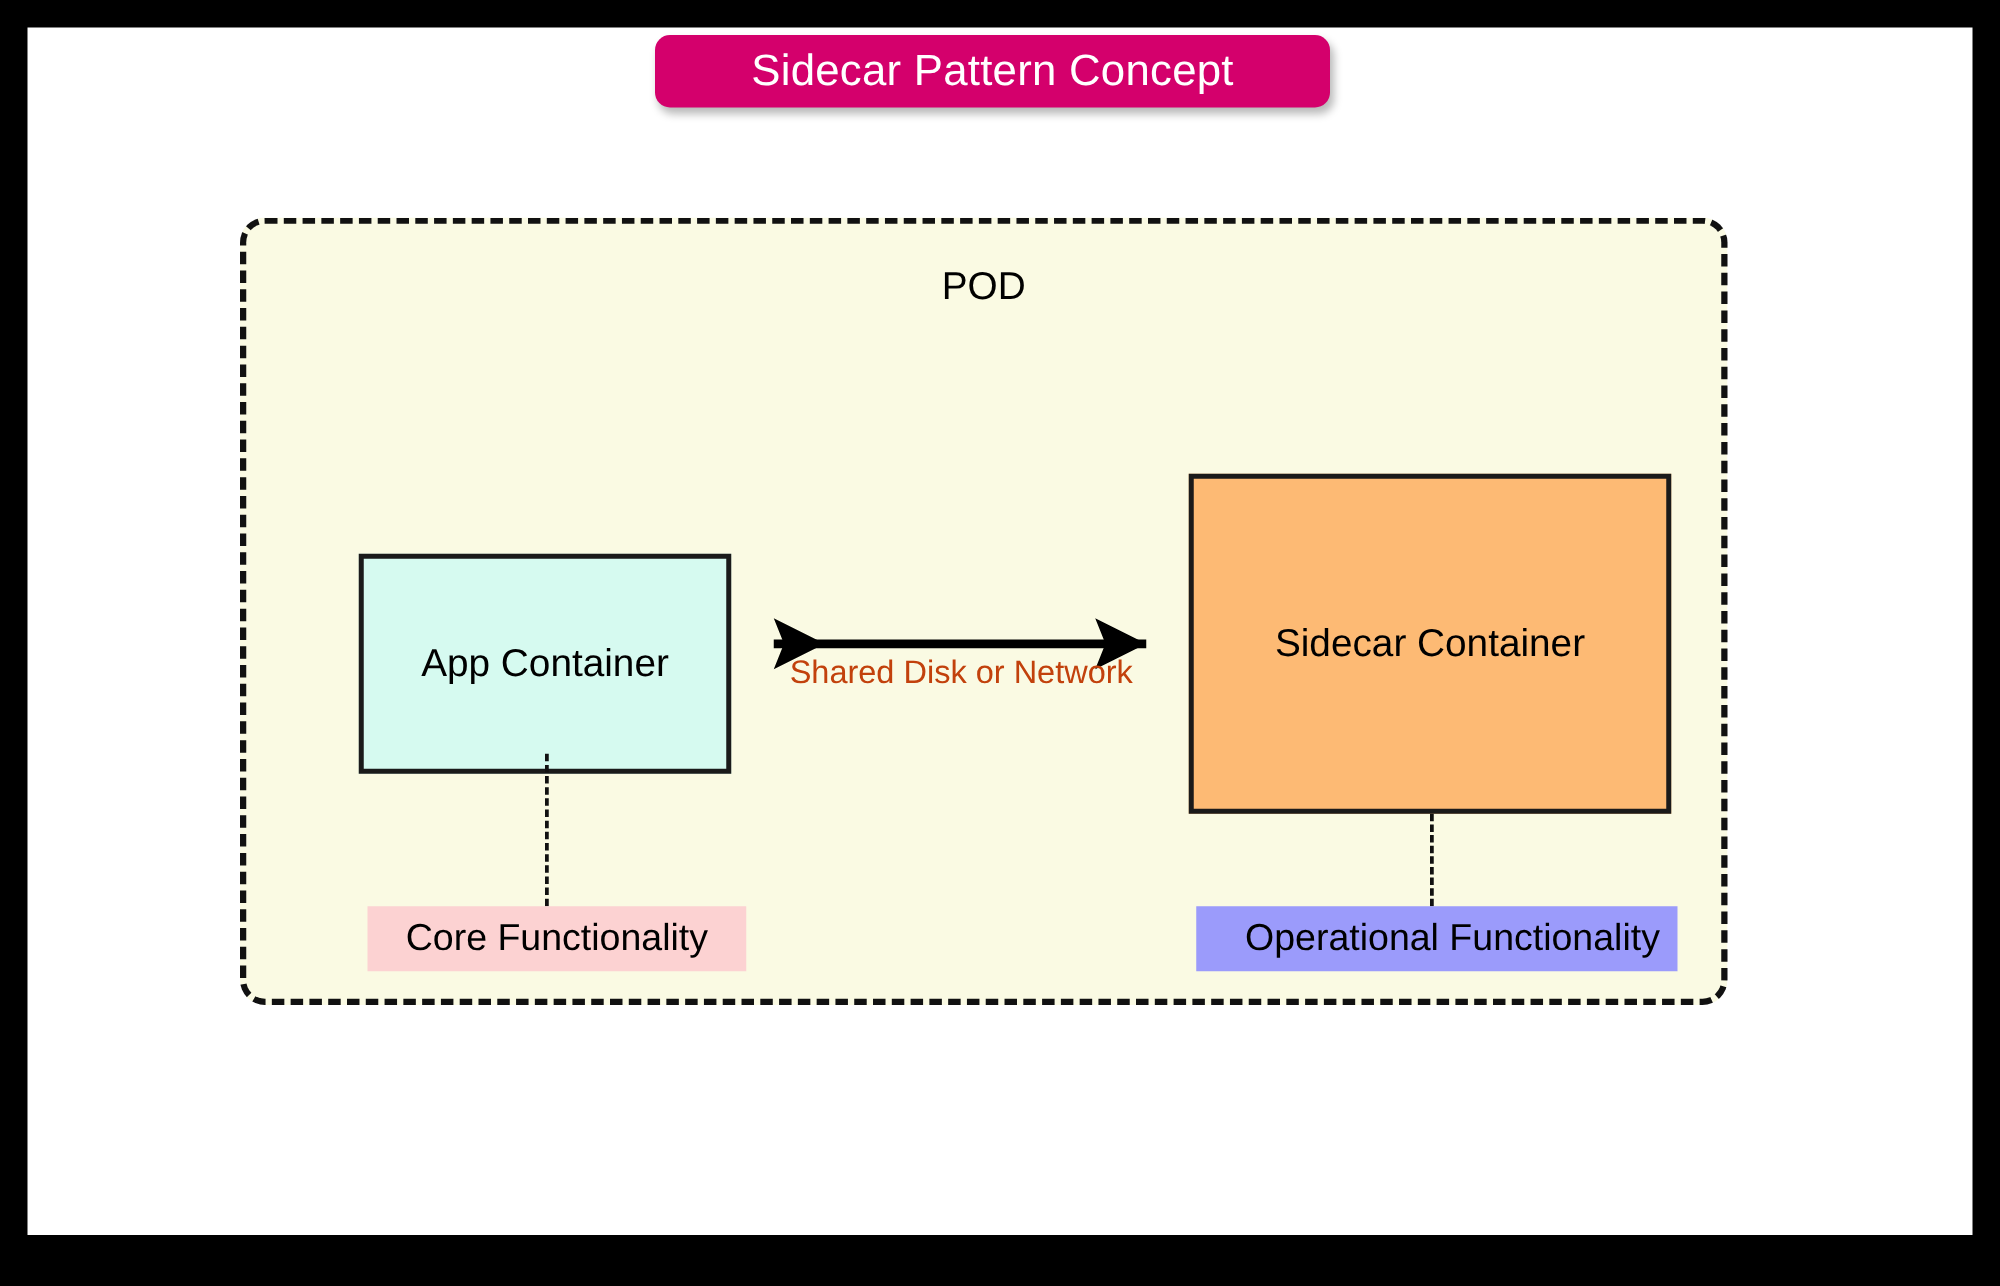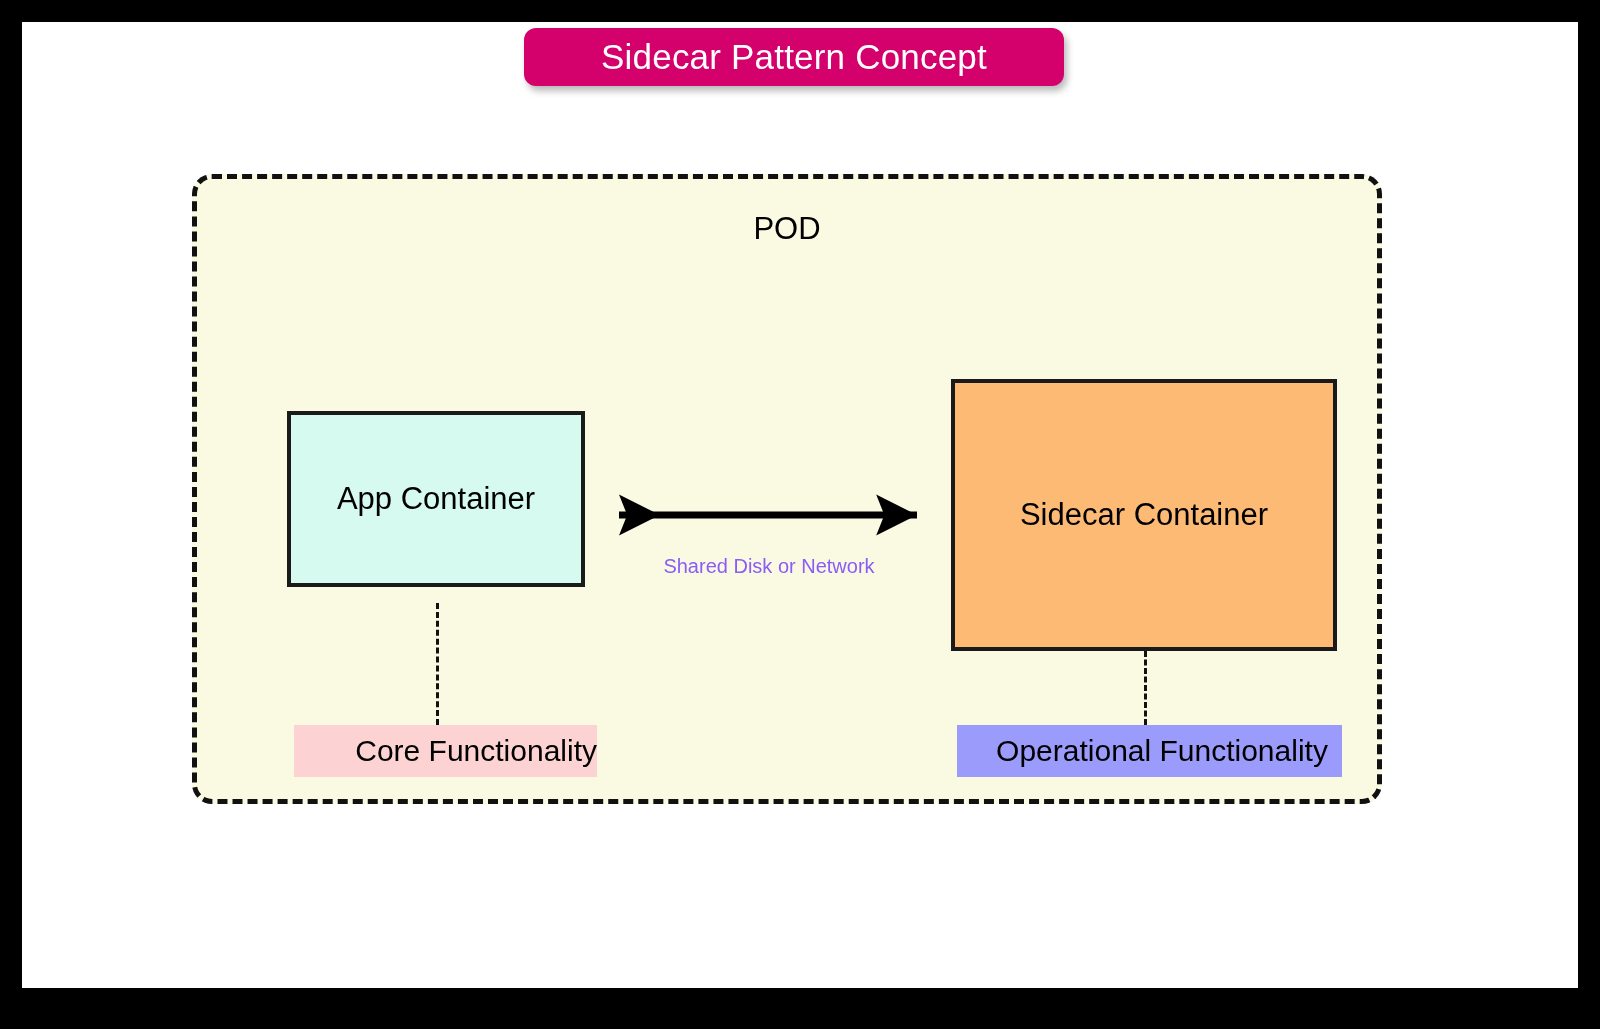--- a/index.html
+++ b/index.html
@@ -80,21 +80,21 @@
     box-sizing: border-box;
     display: flex;
     align-items: center;
     justify-content: center;
     color: #000000;
     font-size: 31px;
     white-space: nowrap;
   }
   #app-container {
     left: 90px;
-    top: 232px;
+    top: 264px;
     width: 298px;
     height: 176px;
     background: #D6FAF0;
   }
   #sidecar-container {
     left: 754px;
     top: 200px;
     width: 386px;
     height: 272px;
     background: #fdba74;
@@ -110,21 +110,20 @@
     font-size: 30px;
     white-space: nowrap;
     box-sizing: border-box;
   }
   #core-functionality {
     left: 97px;
     top: 546px;
     width: 303px;
     height: 52px;
     background: #FCD2D2;
-    justify-content: flex-end;
   }
   #operational-functionality {
     left: 760px;
     top: 546px;
     width: 385px;
     height: 52px;
     background: #9B9BFB;
     padding-left: 25px;
   }
 
@@ -149,25 +148,25 @@
   #shared-link {
     position: absolute;
     left: 388px;
     top: 312px;
     width: 366px;
     height: 48px;
   }
   #shared-label {
     position: absolute;
     left: 392px;
-    top: 376px;
+    top: 343px;
     width: 360px;
     text-align: center;
-    font-size: 20px;
-    color: #8b5cf6;
+    font-size: 26px;
+    color: #c2410c;
     white-space: nowrap;
   }
 </style>
 </head>
 <body>
 
 <div id="frame">
   <div id="canvas">
 
     <div id="title-banner">

